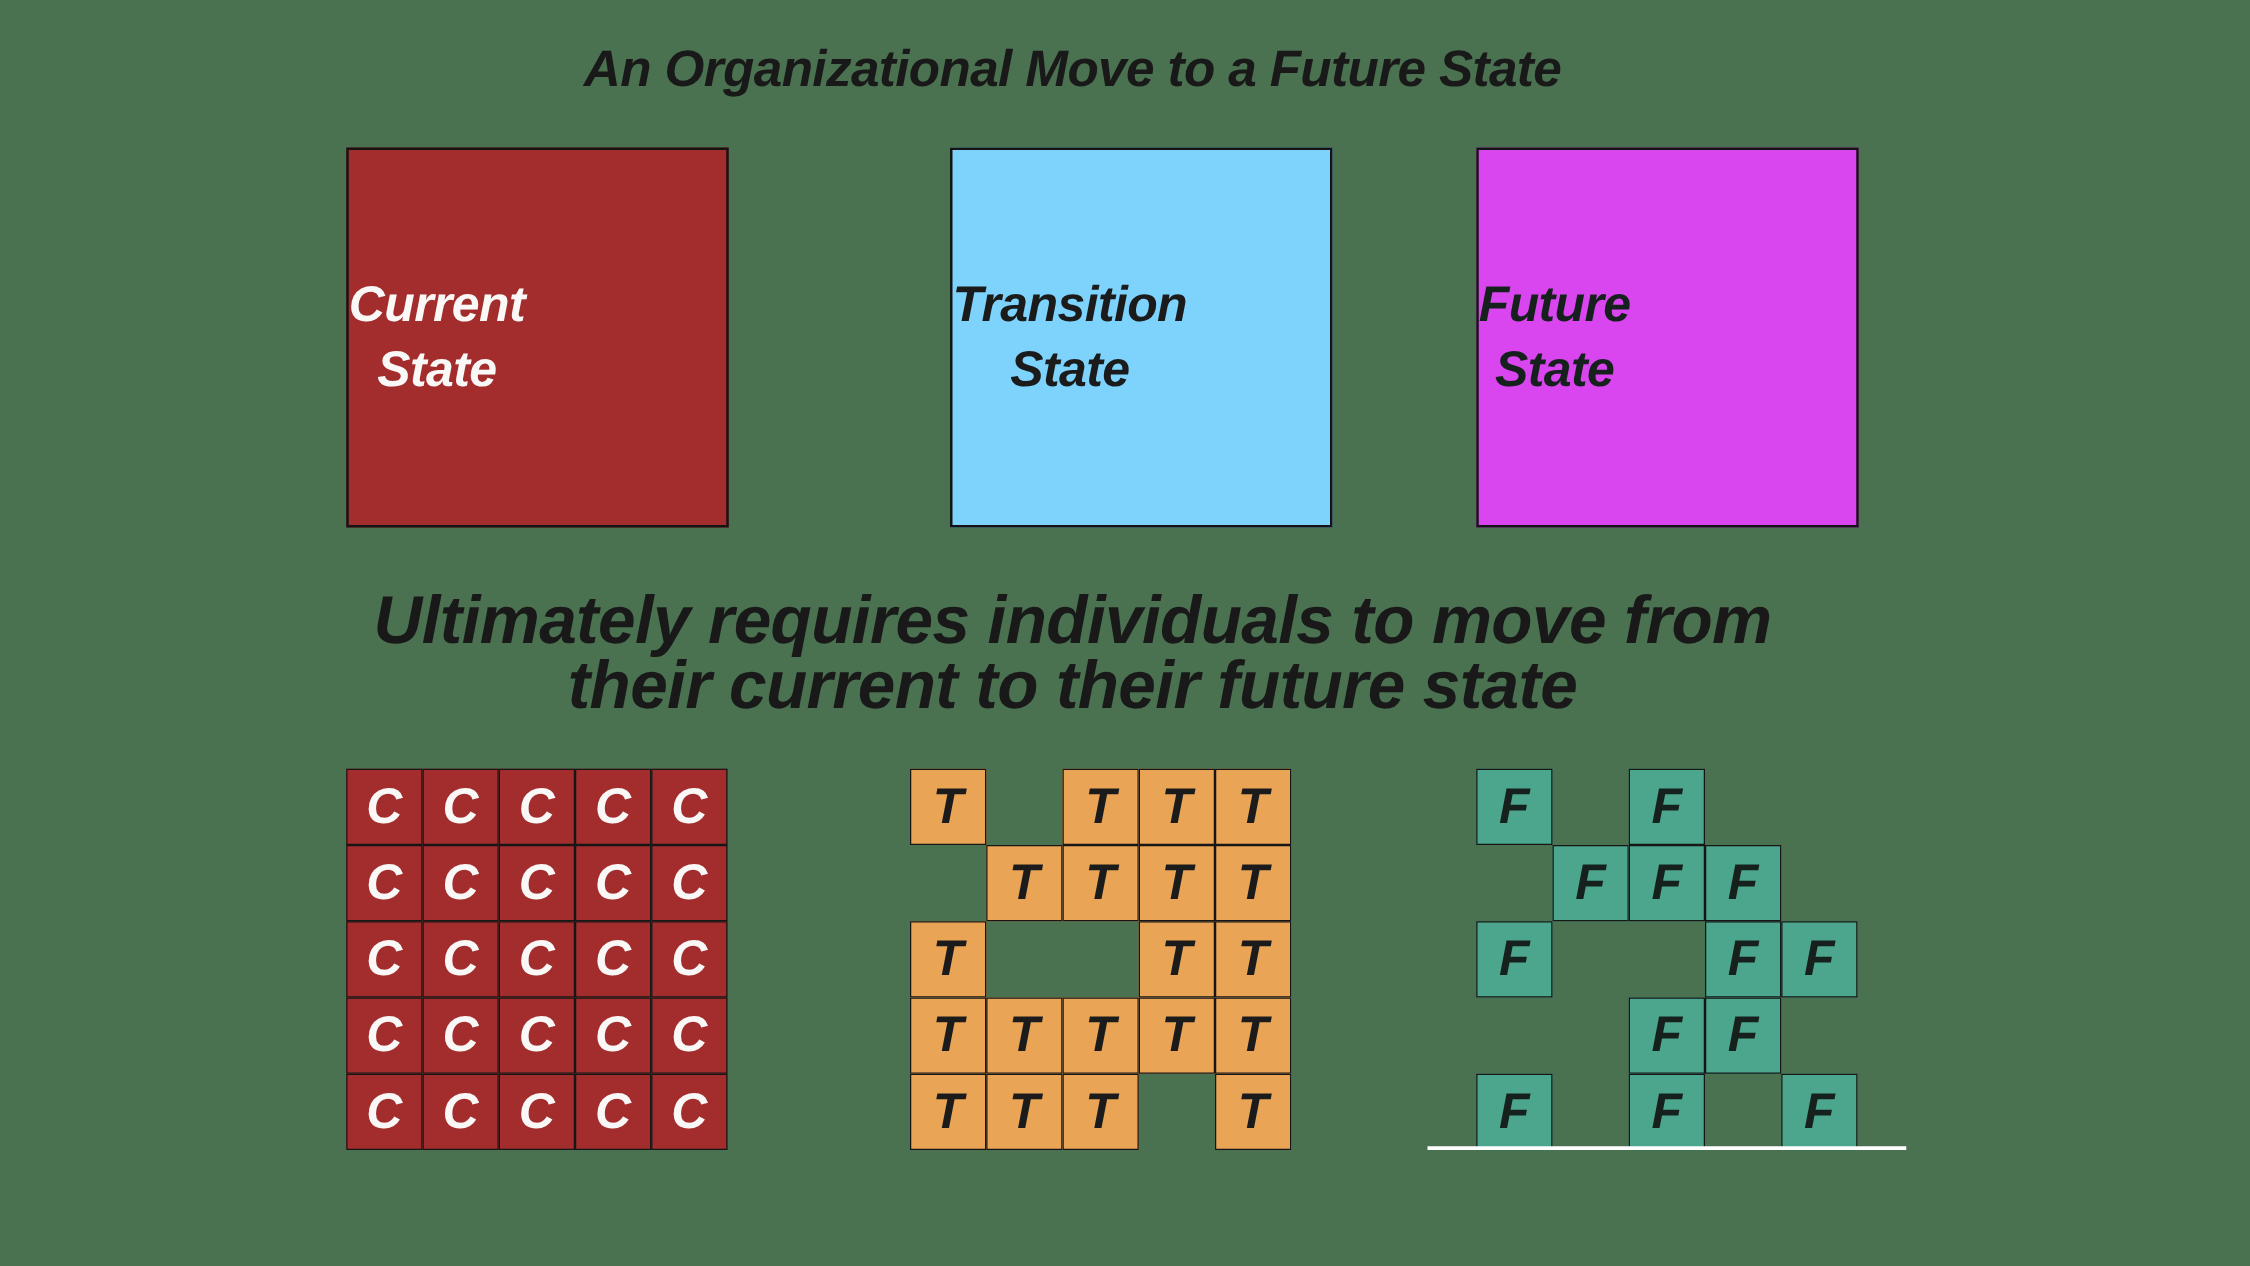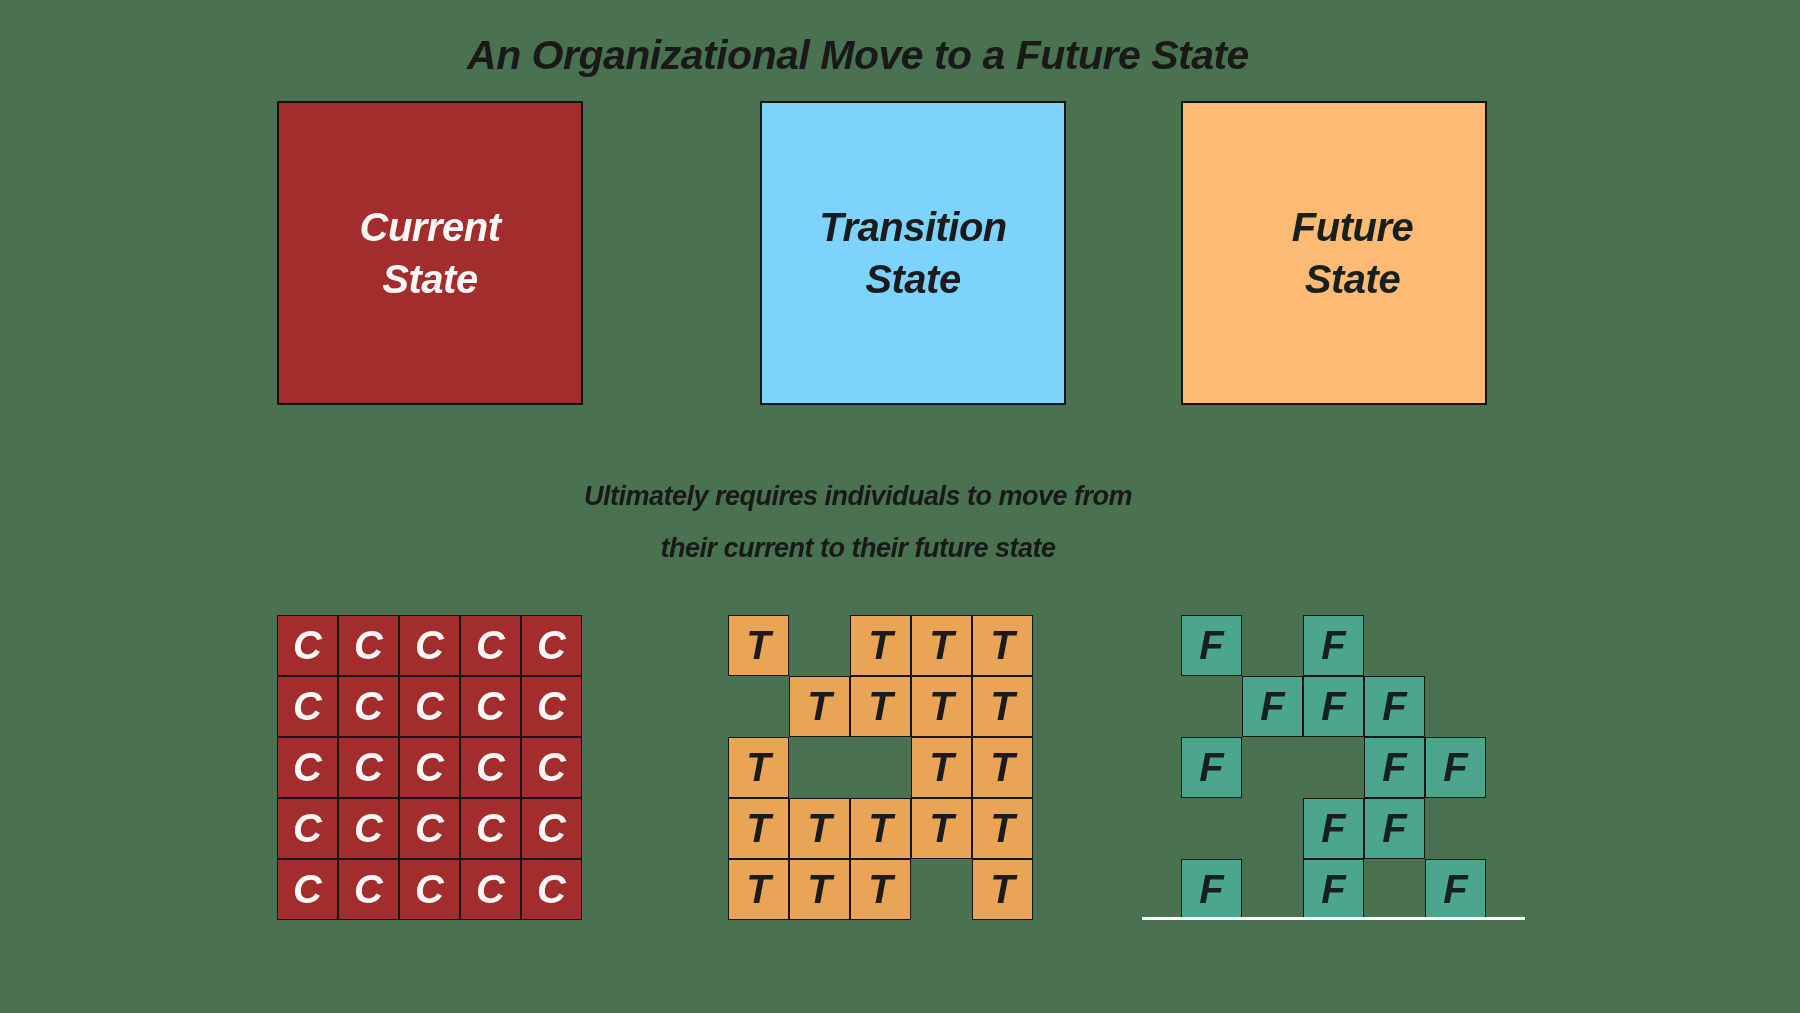--- a/index.html
+++ b/index.html
@@ -26,36 +26,35 @@
     letter-spacing: -0.5px;
     line-height: 50px;
   }
   .subtitle {
     position: absolute;
     top: 470px;
     left: 0;
     width: 1716px;
     margin: 0;
     text-align: center;
-    font-size: 27px;
+    font-size: 54px;
     font-weight: bold;
     letter-spacing: -0.5px;
     line-height: 52px;
     white-space: pre-line;
   }
   .state-box {
     position: absolute;
-    top: 101px;
+    top: 118px;
     width: 306px;
     height: 304px;
     box-sizing: border-box;
     border: 2px solid #141414;
     display: flex;
     align-items: center;
-    justify-content: center;
   }
   .state-box .box-label {
     text-align: center;
     white-space: pre-line;
     font-size: 40px;
     font-weight: bold;
     letter-spacing: -0.5px;
     line-height: 52px;
   }
   .box-current    { left: 277px; }
@@ -102,21 +101,21 @@
   <div class="state-box box-current" style="background-color: rgb(163, 45, 45);">
     <span class="box-label" style="color: rgb(250, 247, 247);">Current
 State</span>
   </div>
 
   <div class="state-box box-transition" style="background-color: #7dd3fc; margin-left: 32px;">
     <span class="box-label" style="color: rgb(27, 27, 27);">Transition
 State</span>
   </div>
 
-  <div class="state-box box-future" style="background-color: #fdba74; padding-left: 37px;">
+  <div class="state-box box-future" style="background-color: #d946ef;">
     <span class="box-label" style="color: rgb(22, 33, 29);">Future
 State</span>
   </div>
 
   <h2 class="subtitle" style="color: rgb(25, 25, 25);">Ultimately requires individuals to move from
 their current to their future state</h2>
 
   <div class="grid grid-current">
       <div class="cell filled" style="background-color: rgb(163, 45, 45); color: rgb(250, 247, 247);">C</div>
       <div class="cell filled" style="background-color: rgb(163, 45, 45); color: rgb(250, 247, 247);">C</div>

